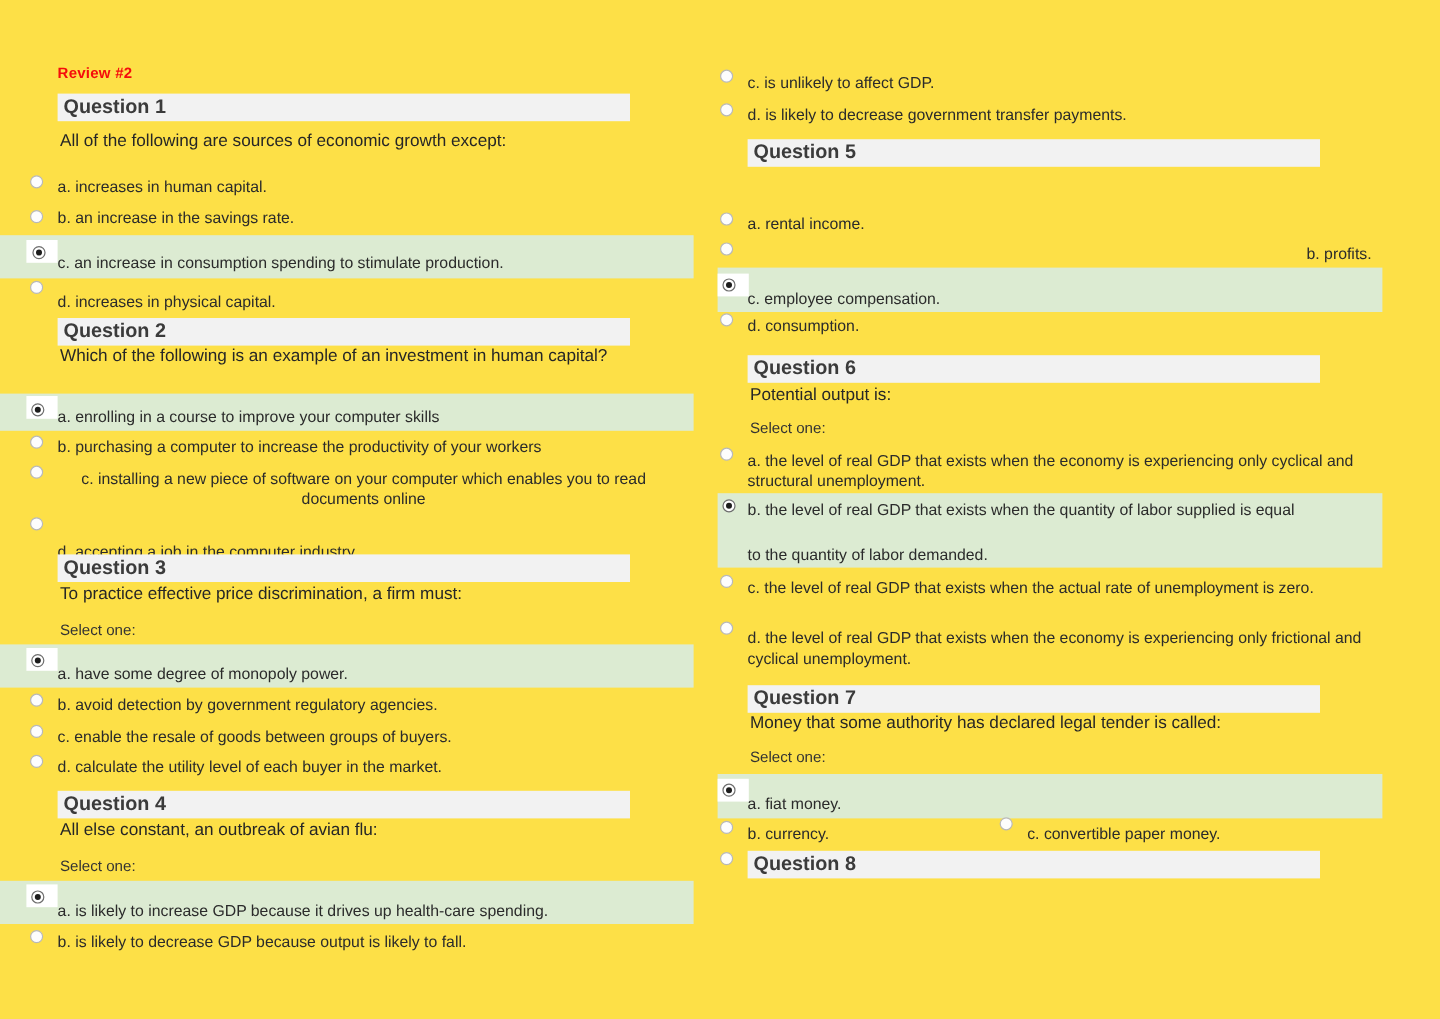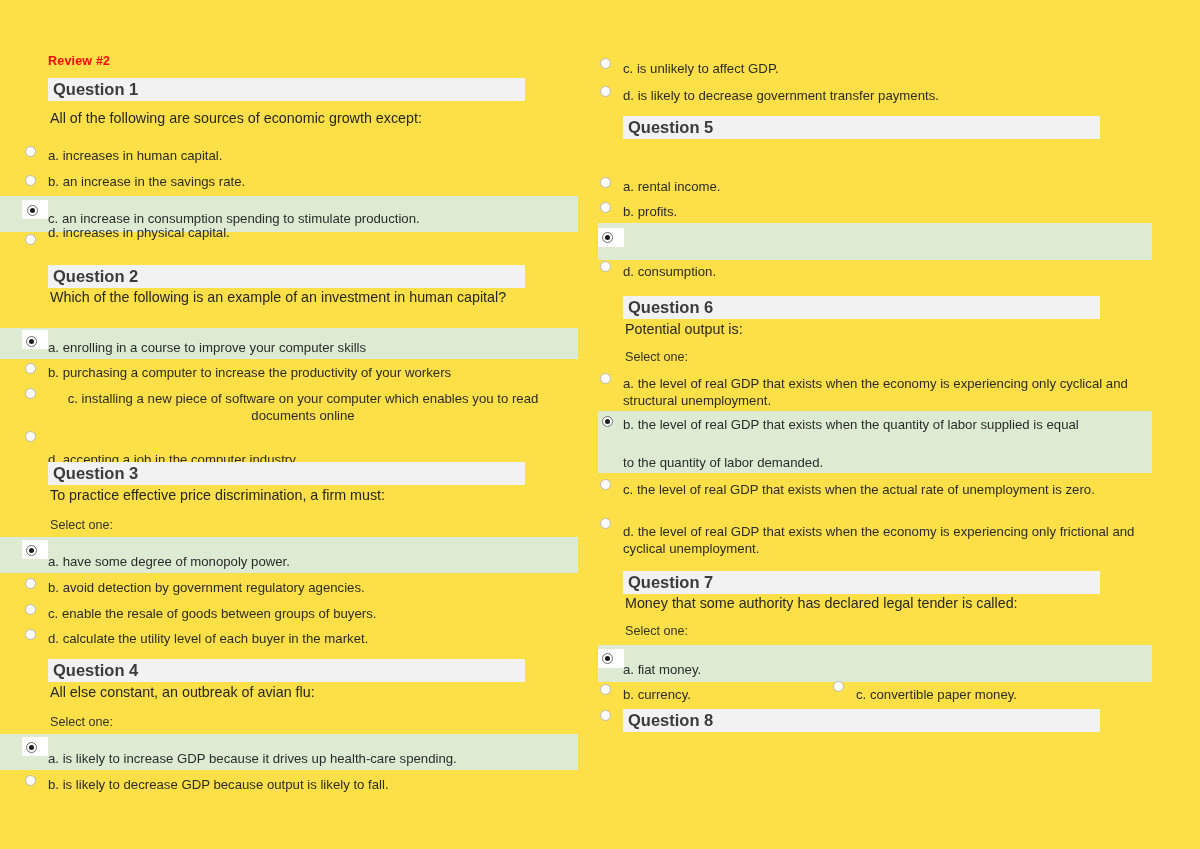--- a/index.html
+++ b/index.html
@@ -122,21 +122,21 @@
 
     <div class="radio" style="left:25px; top:175px;"></div>
     <div class="opt" style="left:48px; top:174px; width:520px;">b. an increase in the savings rate.</div>
 
     <div class="band" style="left:0px; top:196px; width:578px; height:36px;"></div>
     <div class="radio-plate" style="left:22px; top:200px;"></div>
     <div class="radio checked" style="left:27px; top:205px;"></div>
     <div class="opt" style="left:48px; top:211px; width:520px;">c. an increase in consumption spending to stimulate production.</div>
 
     <div class="radio" style="left:25px; top:234px;"></div>
-    <div class="opt" style="left:48px; top:225px; width:520px;">d. increases in physical capital.</div>
+    <div class="opt" style="left:48px; top:244px; width:520px;">d. increases in physical capital.</div>
 
     <div class="qheader" style="left:48px; top:265px; width:477px;">Question 2</div>
     <div class="qtext" style="left:50px; top:289px; width:535px;">Which of the following is an example of an investment in human capital?</div>
 
     <div class="band" style="left:0px; top:328px; width:578px; height:31px;"></div>
     <div class="radio-plate" style="left:22px; top:330px;"></div>
     <div class="radio checked" style="left:26px; top:336px;"></div>
     <div class="opt" style="left:48px; top:340px; width:520px;">a. enrolling in a course to improve your computer skills</div>
 
     <div class="radio" style="left:25px; top:363px;"></div>
@@ -186,25 +186,26 @@
 
     <div class="radio" style="left:10px; top:86px;"></div>
     <div class="opt" style="left:33px; top:88px; width:520px;">d. is likely to decrease government transfer payments.</div>
 
     <div class="qheader" style="left:33px; top:116px; width:477px;">Question 5</div>
 
     <div class="radio" style="left:10px; top:177px;"></div>
     <div class="opt" style="left:33px; top:179px; width:520px;">a. rental income.</div>
 
     <div class="radio" style="left:10px; top:202px;"></div>
-    <div class="opt" style="left:33px; top:204px; width:520px;">b. profits.</div>
+    <div class="opt" style="left:33px; top:204px; width:520px;text-align:right;">b. profits.</div>
 
     <div class="band" style="left:8px; top:223px; width:554px; height:37px;"></div>
     <div class="radio-plate" style="left:8px; top:228px;"></div>
     <div class="radio checked" style="left:12px; top:232px;"></div>
+    <div class="opt" style="left:33px; top:241px; width:520px;">c. employee compensation.</div>
 
     <div class="radio" style="left:10px; top:261px;"></div>
     <div class="opt" style="left:33px; top:264px; width:520px;">d. consumption.</div>
 
     <div class="qheader" style="left:33px; top:296px; width:477px;">Question 6</div>
     <div class="qtext" style="left:35px; top:321px; width:520px;">Potential output is:</div>
     <div class="select-one" style="left:35px; top:350px;">Select one:</div>
 
     <div class="radio" style="left:10px; top:373px;"></div>
     <div class="opt" style="left:33px; top:376px; width:515px;">a. the level of real GDP that exists when the economy is experiencing only cyclical and structural unemployment.</div>

